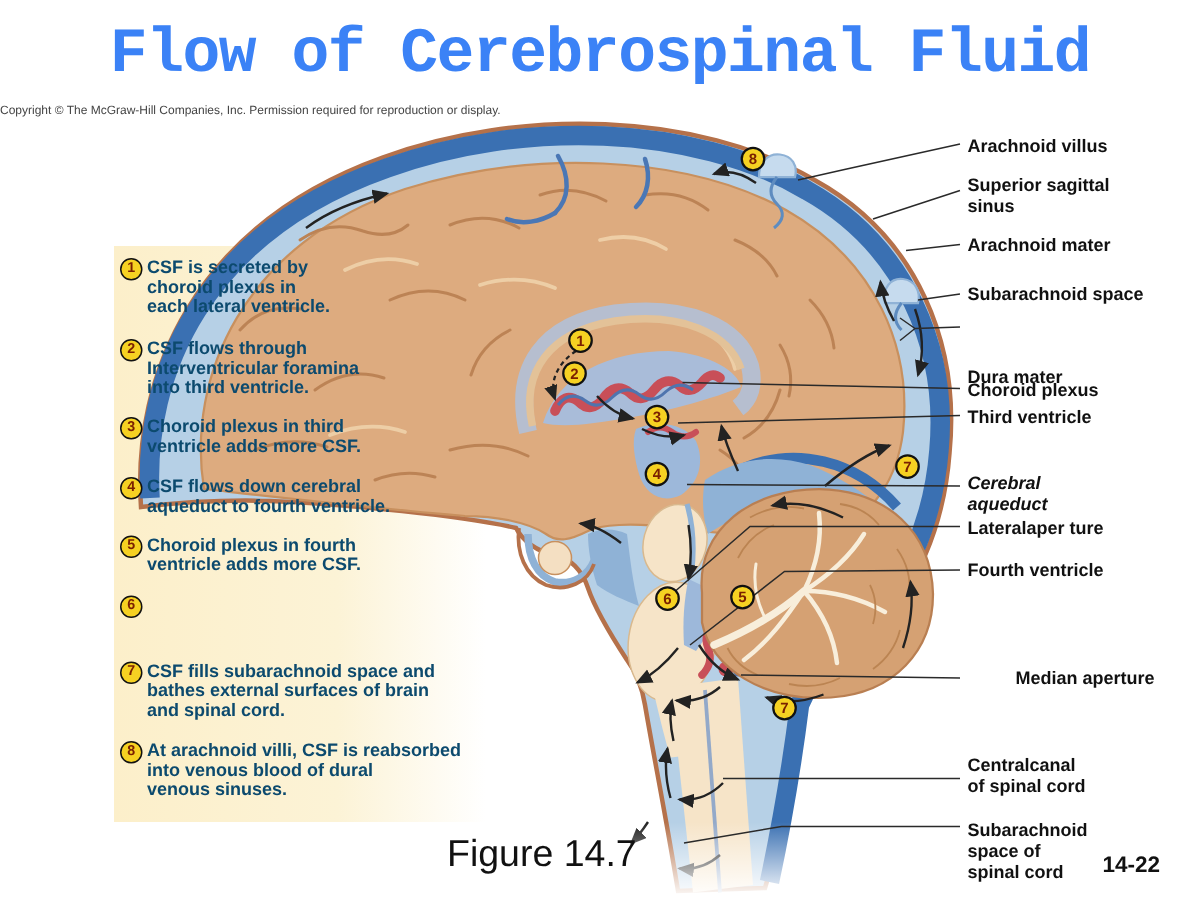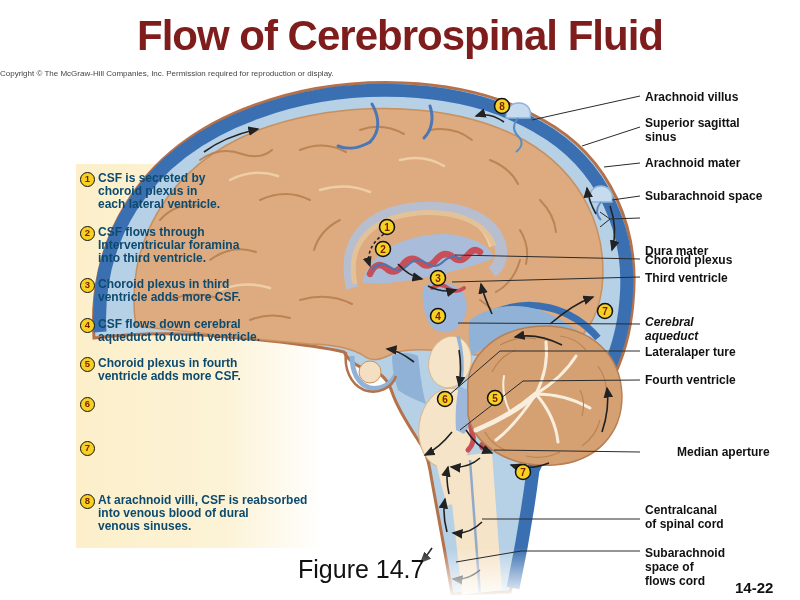--- a/index.html
+++ b/index.html
@@ -1,33 +1,33 @@
 <!DOCTYPE html>
 <html><head>
 <meta charset="utf-8">
 <style>
   html,body{margin:0;padding:0;}
   body{width:800px;height:600px;position:relative;background:#ffffff;
        font-family:"Liberation Sans",sans-serif;overflow:hidden;}
   .abs{position:absolute;}
   #title{left:0;right:0;top:12px;text-align:center;font-size:42px;font-weight:bold;
-         letter-spacing:-1px;color:#7f1d1d;z-index:30;}
+         letter-spacing:-1px;color:#3b82f6;z-index:30;font-family:Liberation Mono, monospace;}
   #copyright{left:0;right:0;top:69px;font-size:8px;color:#444;z-index:30;}
   #list-panel{left:76px;top:164px;width:248px;height:384px;z-index:1;
       background:linear-gradient(to right,#fcefca 0%,#fcf3d6 60%,rgba(252,243,214,0) 100%);}
   #diagram-svg{left:0;top:0;z-index:10;}
   .step{z-index:30;display:flex;gap:3px;width:256px;}
   .step-bullet{flex:0 0 auto;width:13px;height:13px;border-radius:50%;background:#f6d122;
       border:1.5px solid #111;color:#7b2000;font-size:9.5px;font-weight:bold;text-align:center;
       line-height:12px;}
   .step-text{font-size:12px;font-weight:bold;color:#0c4a6e;line-height:1.1;white-space:pre-line;}
   .anat-label{z-index:30;font-size:12px;font-weight:bold;color:#111;line-height:14px;
       white-space:pre-line;}
   #figure-caption{left:298px;top:555px;font-size:25px;color:#111;z-index:30;}
-  #page-number{left:735px;top:568px;font-size:15px;font-weight:bold;color:#111;z-index:30;margin-top:11px;}
+  #page-number{left:735px;top:568px;font-size:15px;font-weight:bold;color:#111;z-index:30;}
 </style>
 </head>
 <body>
 
 <div class="abs" id="title">Flow of Cerebrospinal Fluid</div>
 <div class="abs" id="copyright">Copyright © The McGraw-Hill Companies, Inc. Permission required for reproduction  or display.</div>
 <div class="abs" id="list-panel"></div>
 
 <svg class="abs" id="diagram-svg" width="800" height="600" viewBox="0 0 800 600">
   <defs>
@@ -264,20 +264,23 @@
 <div class="abs step" style="left:80px;top:357px;">
   <span class="step-bullet">5</span>
   <span class="step-text">Choroid plexus in fourth
 ventricle adds more CSF.</span>
 </div>
 <div class="abs step" style="left:80px;top:397px;">
   <span class="step-bullet">6</span>
 </div>
 <div class="abs step" style="left:80px;top:441px;">
   <span class="step-bullet">7</span>
+  <span class="step-text">CSF fills subarachnoid space and
+bathes external surfaces of brain
+and spinal cord.</span>
 </div>
 <div class="abs step" style="left:80px;top:494px;">
   <span class="step-bullet">8</span>
   <span class="step-text">At arachnoid villi, CSF is reabsorbed
 into venous blood of dural
 venous sinuses.</span>
 </div>
 
 <div class="abs anat-label" style="left:645px;top:90px;">Arachnoid villus</div>
 <div class="abs anat-label" style="left:645px;top:116px;">Superior sagittal
@@ -289,16 +292,16 @@
 <div class="abs anat-label" style="left:645px;top:271px;">Third ventricle</div>
 <div class="abs anat-label" style="left:645px;top:315px;font-style:italic;">Cerebral
 aqueduct</div>
 <div class="abs anat-label" style="left:645px;top:345px;">Lateralaper ture</div>
 <div class="abs anat-label" style="left:645px;top:373px;">Fourth ventricle</div>
 <div class="abs anat-label" style="left:645px;top:445px;margin-left:32px;">Median aperture</div>
 <div class="abs anat-label" style="left:645px;top:503px;">Centralcanal
 of spinal cord</div>
 <div class="abs anat-label" style="left:645px;top:546px;">Subarachnoid
 space of
-flows cord</div>
+spinal cord</div>
 
 <div class="abs" id="figure-caption">Figure 14.7</div>
 <div class="abs" id="page-number">14-22</div>
 
 </body></html>

